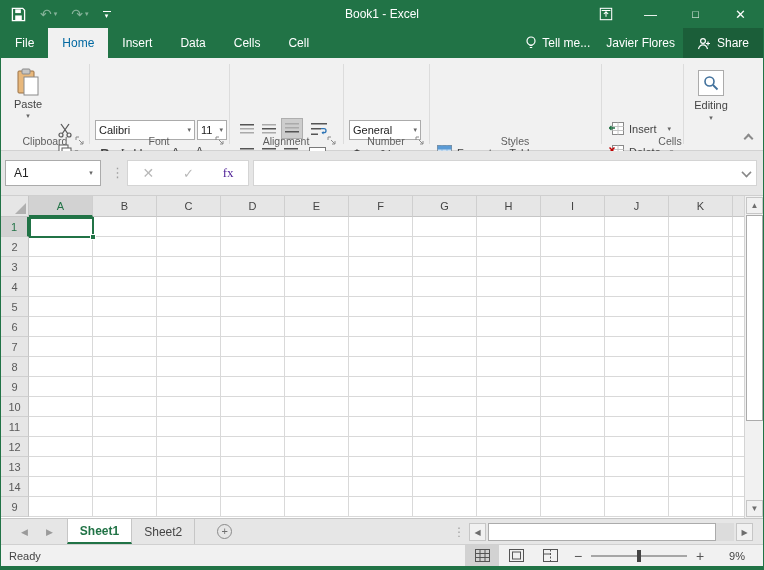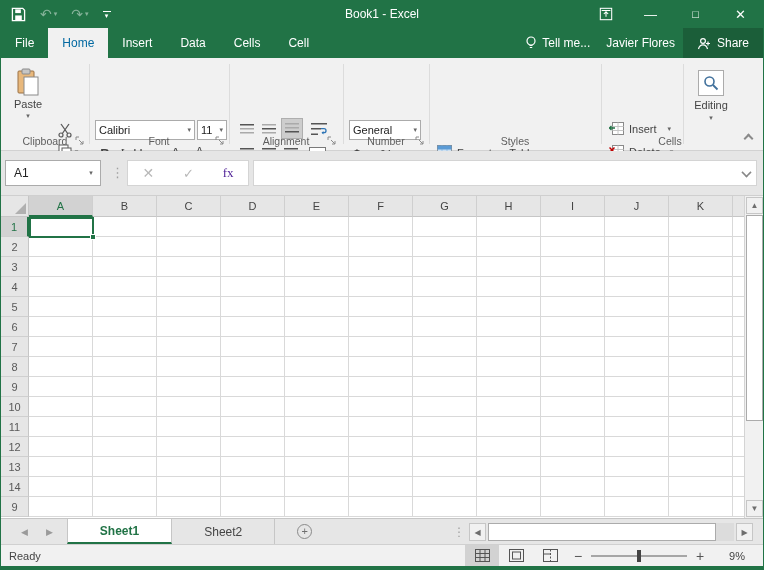--- a/index.html
+++ b/index.html
@@ -82,21 +82,21 @@
       repeating-linear-gradient(to bottom,transparent 0 19px,#d9d9d9 19px 20px);}
   .sel-cell{position:absolute;left:28px;top:21px;width:65px;height:21px;border:2px solid #217346;background:#fff;}
   .sel-handle{position:absolute;left:89px;top:38px;width:6px;height:6px;background:#217346;border:1px solid #fff;}
   .vscroll{position:absolute;right:0;top:0;width:19px;height:322px;background:#f1f1f1;border-left:1px solid #d4d4d4;}
   .vs-arrow{position:absolute;left:1px;width:17px;height:17px;background:#f1f1f1;border:1px solid #c6c6c6;display:flex;align-items:center;justify-content:center;font-size:8px;color:#6e6e6e;}
   .vs-thumb{position:absolute;left:1px;top:19px;width:17px;height:206px;background:#fff;border:1px solid #ababab;}
 
   
   .tabbar{position:absolute;left:0;top:518px;width:100%;height:26px;background:#e6e6e6;border-top:1px solid #c6c6c6;display:flex;align-items:stretch;font-size:12px;color:#444;}
   .tab-nav{display:flex;align-items:center;gap:18px;padding:0 14px 0 20px;color:#9a9a9a;font-size:9px;}
-  .stab{display:flex;align-items:center;padding:0 32px;border-right:1px solid #c6c6c6;}
+  .stab{display:flex;align-items:center;padding:0 12px;border-right:1px solid #c6c6c6;}
   .stab.active{background:#fff;color:#217346;font-weight:bold;border-bottom:2px solid #217346;border-left:1px solid #c6c6c6;}
   .newsheet{display:flex;align-items:center;padding:0 22px;}
   .plus-circle{width:15px;height:15px;border:1px solid #8a8a8a;border-radius:50%;display:flex;align-items:center;justify-content:center;font-size:11px;color:#6e6e6e;line-height:1;}
   .hscroll{position:absolute;left:468px;top:4px;height:18px;display:flex;align-items:stretch;}
   .hs-arrow{width:17px;background:#f1f1f1;border:1px solid #c6c6c6;display:flex;align-items:center;justify-content:center;font-size:8px;color:#6e6e6e;}
   .hs-thumb{width:228px;background:#fff;border:1px solid #ababab;margin-left:2px;}
   .hs-track{width:18px;background:#dcdcdc;margin-right:2px;}
   .tab-dots{position:absolute;left:452px;top:4px;color:#a0a0a0;font-size:12px;line-height:18px;}
 
   

